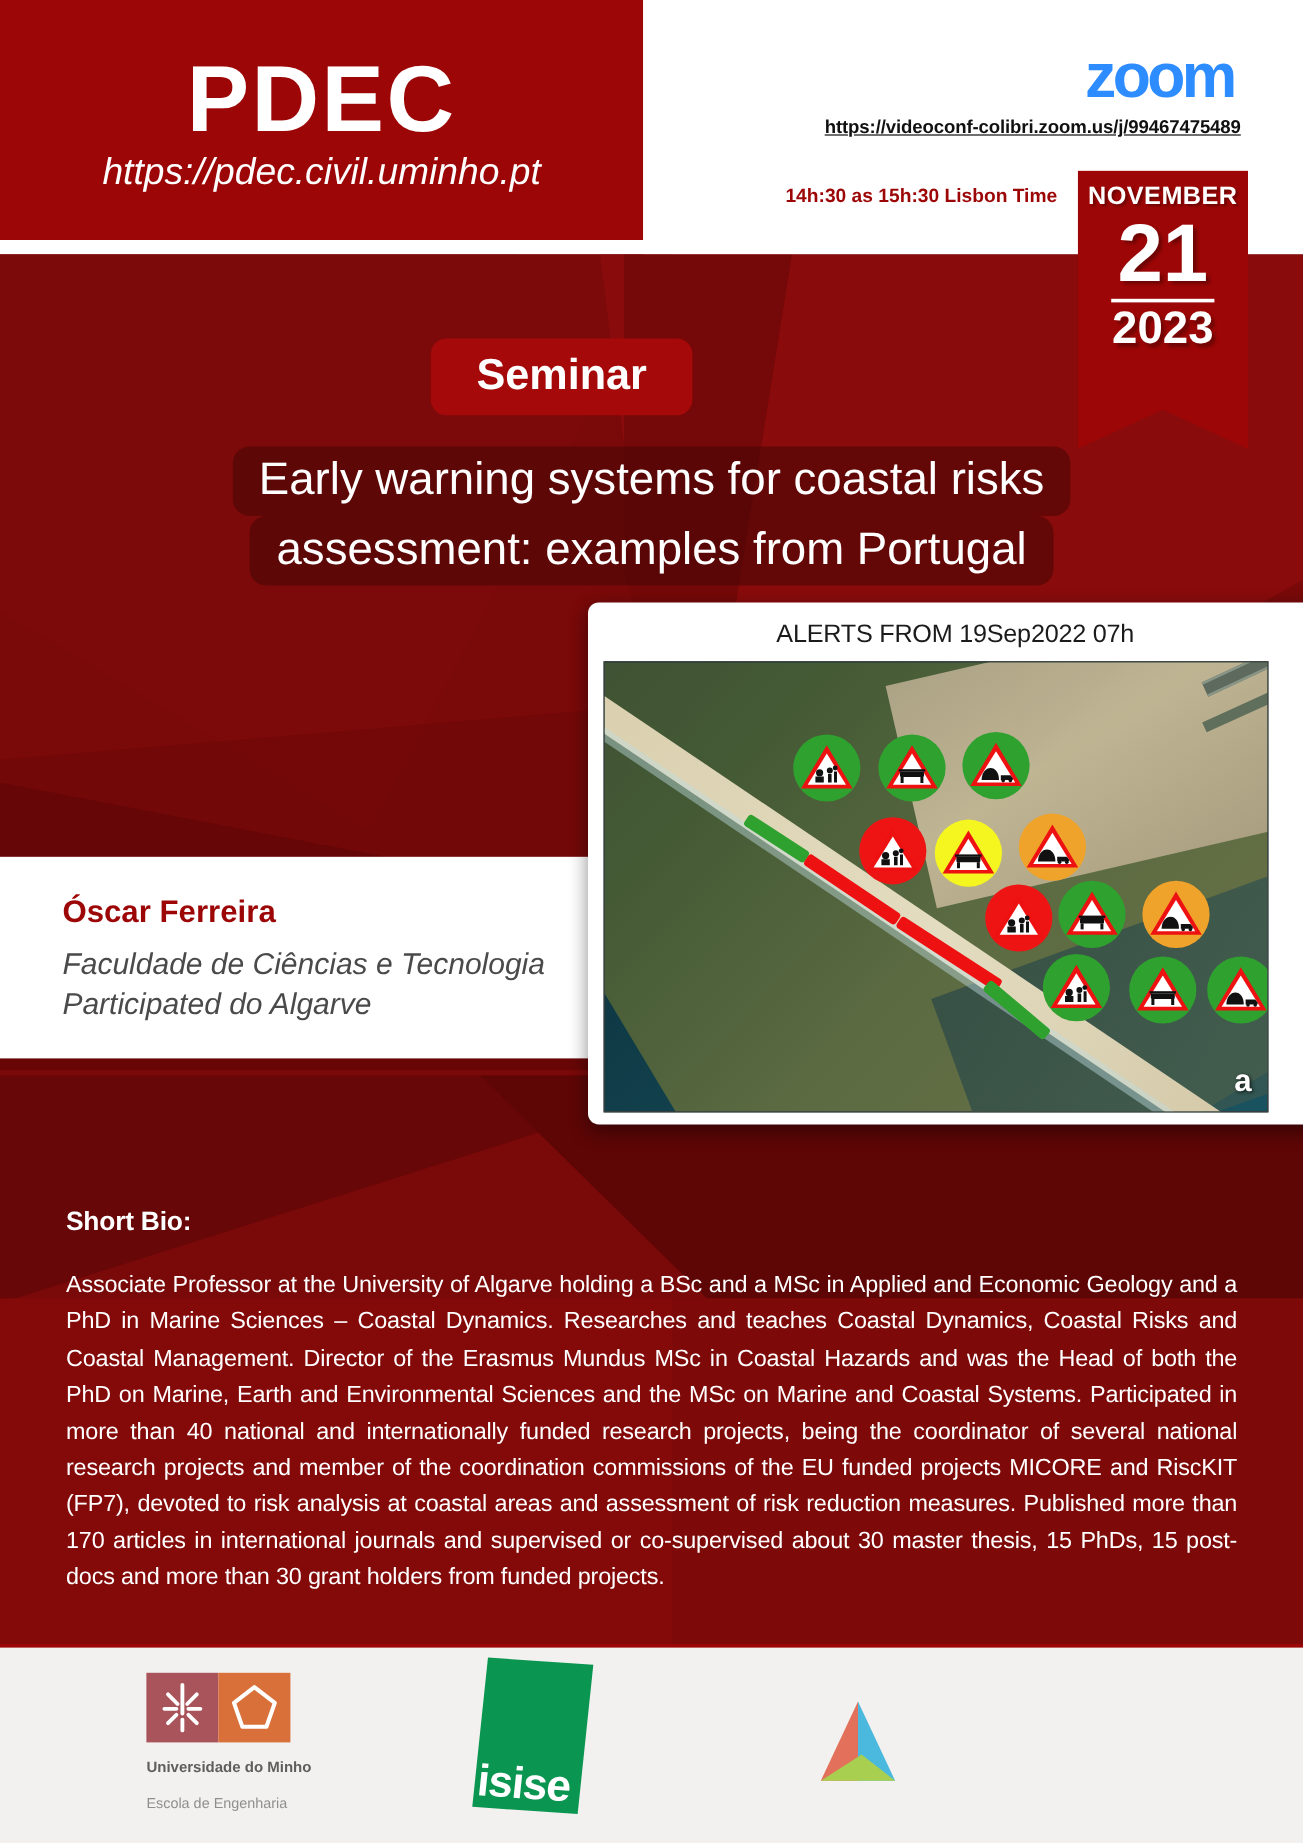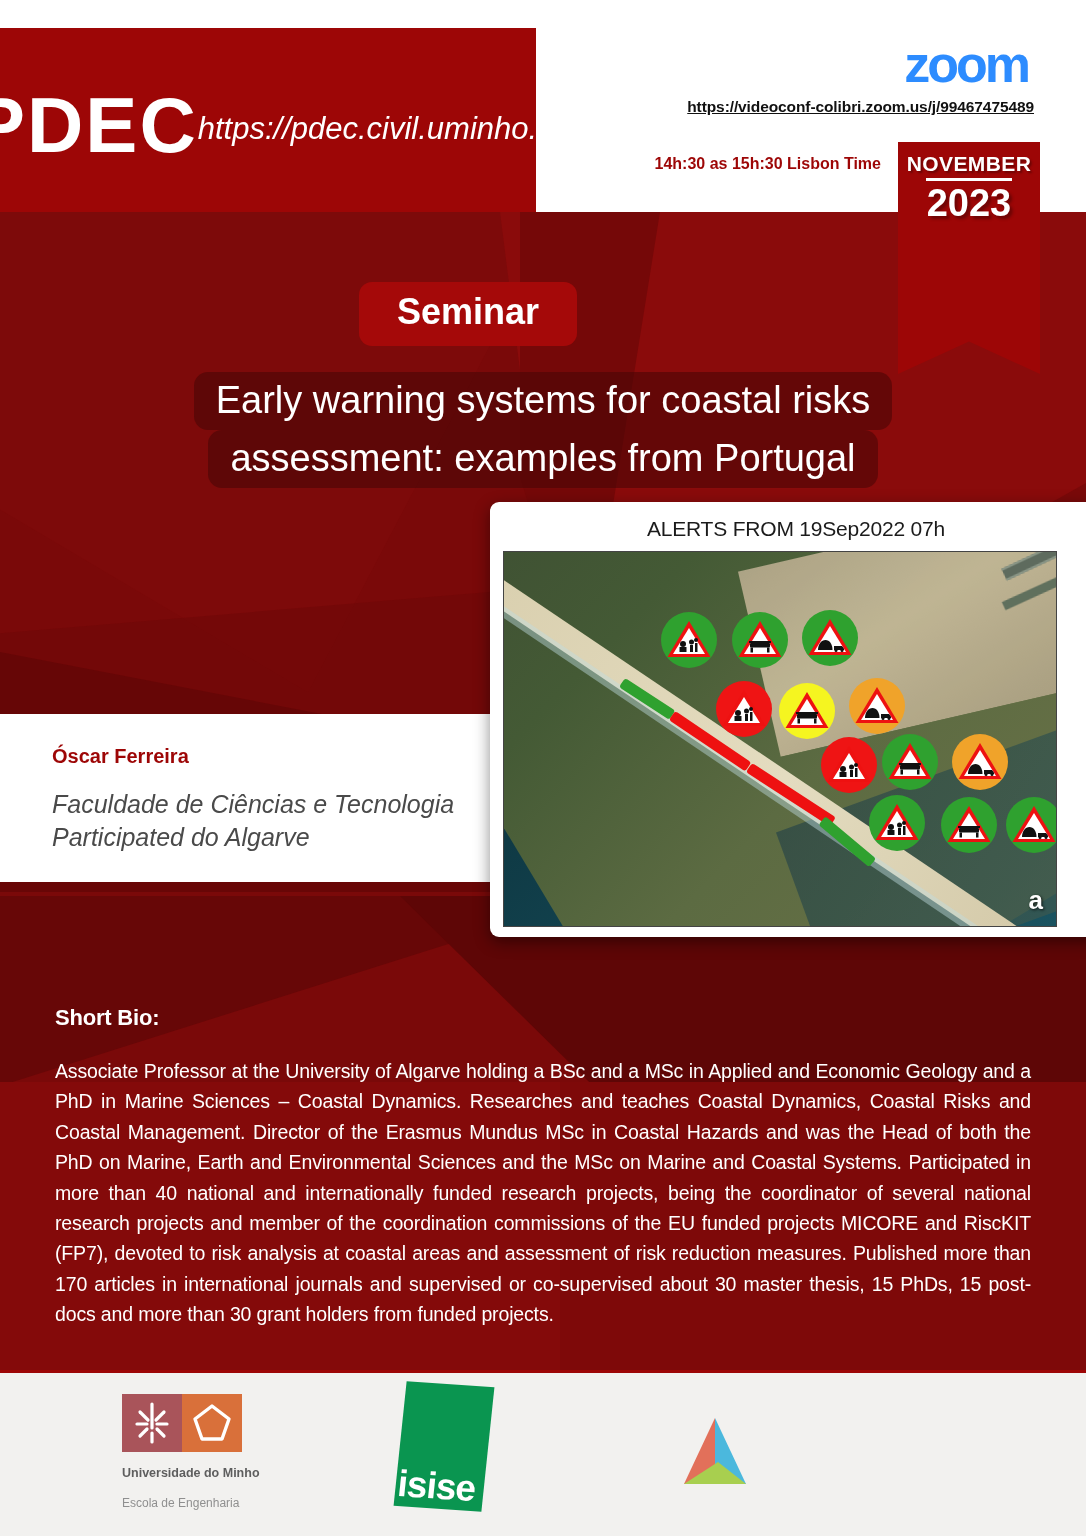--- a/index.html
+++ b/index.html
@@ -19,22 +19,22 @@
   
   .header-band {
     position: absolute; top: 0; left: 0;
     width: 1086px; height: 212px;
     background: #ffffff;
   }
   .header-left {
     position: absolute; top: 0; left: 0;
     width: 536px; height: 200px;
     background: #9d0606;
-    display: flex; 
-    align-items: center; justify-content: center; margin-top: 28px;
+    display: flex; flex-direction: column;
+    align-items: center; justify-content: center;
   }
   .pdec-logo {
     color: #ffffff;
     font-size: 78px;
     font-weight: bold;
     letter-spacing: 2px;
     line-height: 1;
     margin-bottom: 6px;
   }
   .pdec-url {
@@ -170,21 +170,21 @@
   
   .speaker-band {
     position: absolute; top: 714px; left: 0;
     width: 740px; height: 168px;
     background: #ffffff;
     z-index: 12;
   }
   .speaker-name {
     position: absolute; top: 32px; left: 52px;
     color: #9d0606;
-    font-size: 20px; font-weight: bold;
+    font-size: 26px; font-weight: bold;
     line-height: 1;
   }
   .speaker-aff {
     position: absolute; top: 74px; left: 52px;
     color: #4a4a4a;
     font-size: 25px; font-style: italic;
     line-height: 1.32;
   }
 
   
@@ -397,20 +397,21 @@
     </div>
     <div class="header-right">
       <div class="zoom-logo">zoom</div>
       <div class="zoom-link">https://videoconf-colibri.zoom.us/j/99467475489</div>
       <div class="zoom-time">14h:30 as 15h:30 Lisbon Time</div>
     </div>
   </div>
 
   <div class="date-ribbon">
     <div class="date-month">NOVEMBER</div>
+    <div class="date-day">21</div>
     <div class="date-rule"></div>
     <div class="date-year">2023</div>
   </div>
 
   <div class="body-red">
     <div class="facet f1"></div>
     <div class="facet f2"></div>
     <div class="facet f3"></div>
     <div class="facet f4"></div>
     <div class="facet f5"></div>

